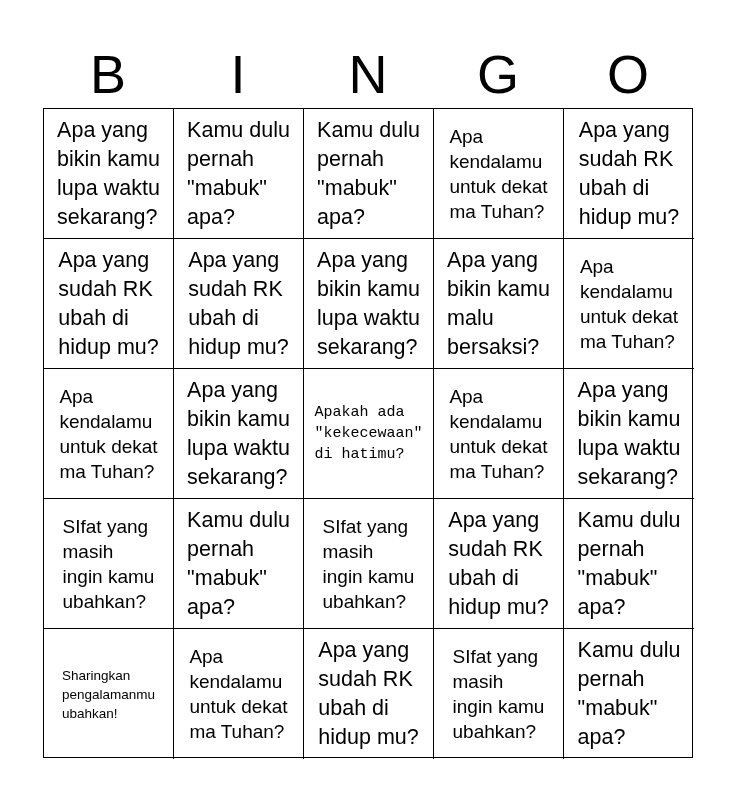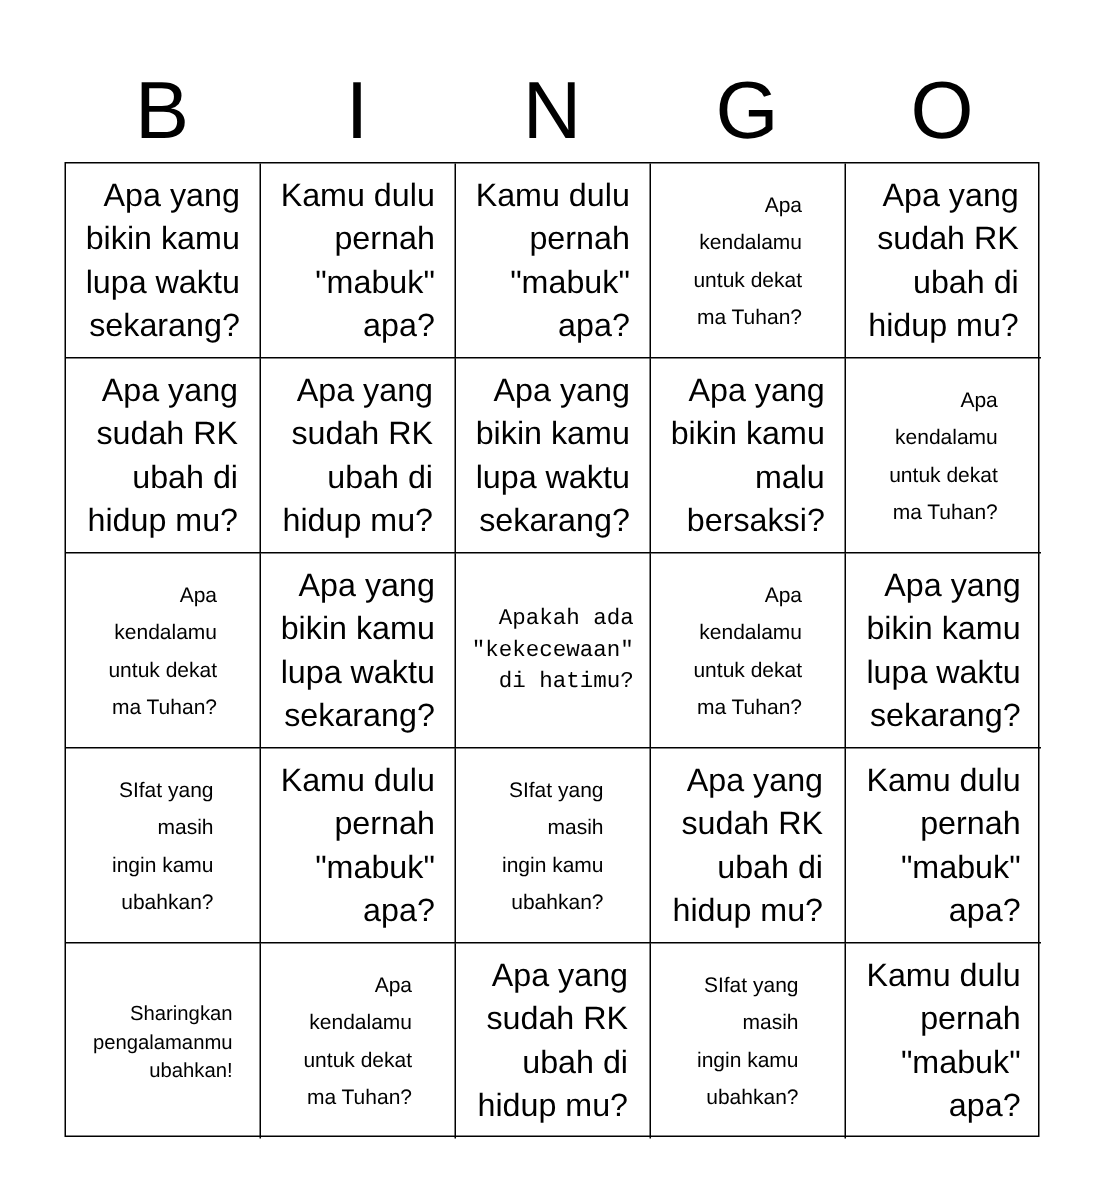--- a/index.html
+++ b/index.html
@@ -41,29 +41,29 @@
       box-sizing: border-box;
       border: 1px solid #000;
     }
     .cell {
       box-sizing: border-box;
       border-right: 1px solid #000;
       border-bottom: 1px solid #000;
       display: flex;
       align-items: center;
       justify-content: center;
-      text-align: right;
+      text-align: left;
       padding: 2px 4px;
       overflow: hidden;
     }
     .cell:nth-child(5n) { border-right: none; }
     .cell:nth-child(n+21) { border-bottom: none; }
     .cell span { display: block; white-space: pre-line; }
     .sz-l { font-size: 21.5px; line-height: 29px; }
-    .sz-m { font-size: 14px; line-height: 25px; }
+    .sz-m { font-size: 19px; line-height: 25px; }
     .sz-s { font-size: 15px; line-height: 21px; font-family: Liberation Mono, monospace; }
     .sz-xs { font-size: 13.5px; line-height: 19px; }
   </style>
 </head>
 <body>
 
 <div class="header">
   <span>B</span>
   <span>I</span>
   <span>N</span>

